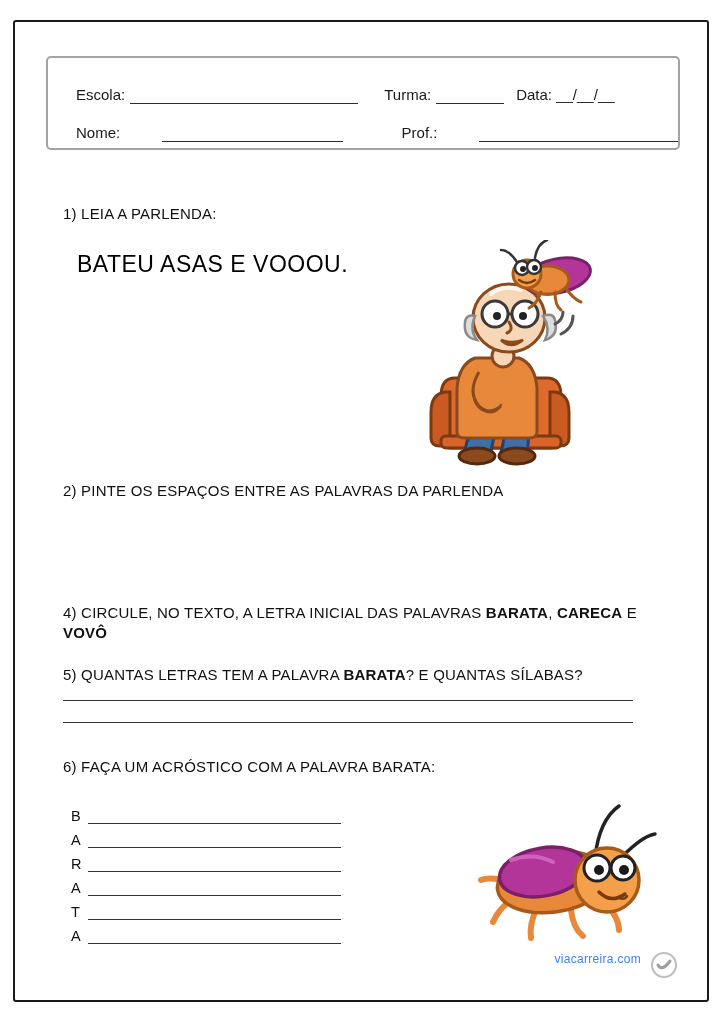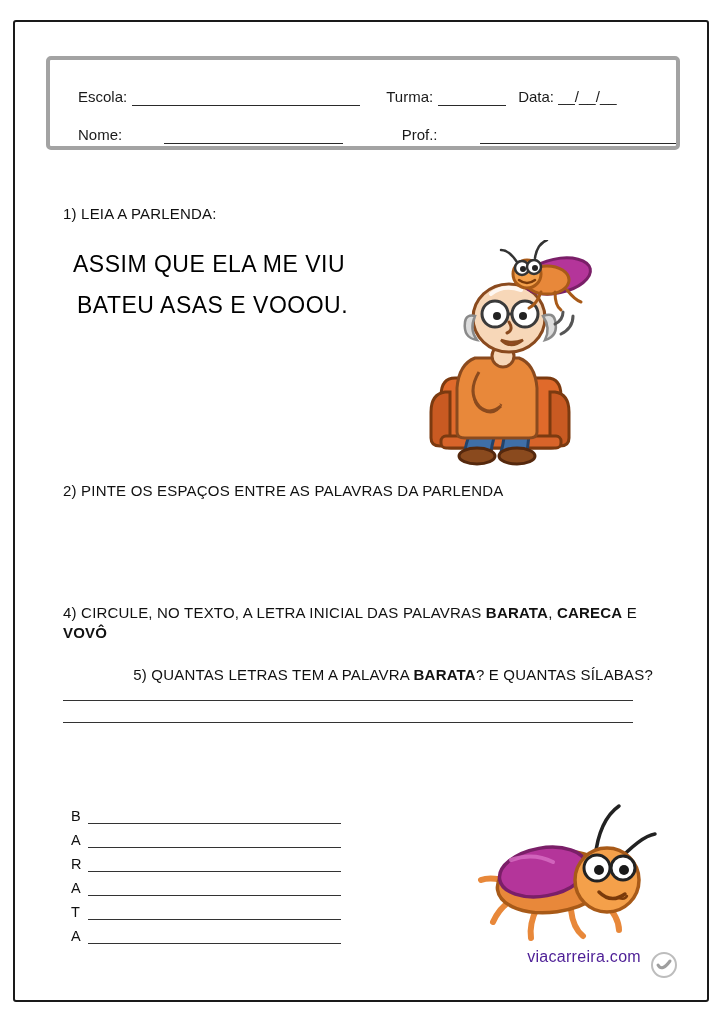--- a/index.html
+++ b/index.html
@@ -25,21 +25,21 @@
     border-radius: 3px;
     box-sizing: border-box;
   }
   
   .header-box {
     position: absolute;
     left: 31px;
     top: 34px;
     width: 634px;
     height: 94px;
-    border: 4px solid #a3a3a3;
+    border: 2px solid #a3a3a3;
     border-radius: 5px;
     box-sizing: border-box;
   }
   .hdr-row {
     position: absolute;
     left: 0;
     width: 100%;
     height: 30px;
     display: flex;
     align-items: flex-end;
@@ -88,21 +88,21 @@
   }
   .poem div { white-space: nowrap; }
   .poem .l1 { padding-left: 0px; }
   .poem .l2 { padding-left: 10px; }
   .poem .l3 { padding-left: 16px; }
   .poem .l4 { padding-left: 20px; }
 
   .q2 { left: 48px; top: 459px; width: 560px; }
   .q3 { left: 48px; top: 509px; width: 580px; }
   .q4 { left: 48px; top: 581px; width: 580px; }
-  .q5 { left: 48px; top: 643px; width: 590px; text-align: right; }
+  .q5 { left: 48px; top: 643px; width: 590px; }
   .q6 { left: 48px; top: 735px; width: 580px; }
 
   .answer-line {
     position: absolute;
     left: 48px;
     width: 570px;
     border-bottom: 1px solid #333;
     height: 0;
   }
   .al1 { top: 678px; }
@@ -130,22 +130,22 @@
     flex: 1;
     border-bottom: 1px solid #333;
     height: 14px;
     margin-left: 3px;
   }
 
   .footer {
     position: absolute;
     right: 70px;
     bottom: 38px;
-    font-size: 16px;
-    color: #4c1d95;
+    font-size: 12px;
+    color: #3b82f6;
     letter-spacing: 0.3px;
   }
   .logo {
     position: absolute;
     right: 34px;
     bottom: 26px;
     width: 26px;
     height: 26px;
   }
 
@@ -184,21 +184,20 @@
       <span class="hdr-label" style="margin-left:22px;">Prof.:</span>
       <div class="rule" style="width:262px;"></div>
     </div>
   </div>
 
   <div class="content">
 
     <div class="q q1">1) LEIA A PARLENDA:</div>
 
     <div class="poem">
-      <div class="l3">ASSIM QUE ELA ME VIU</div>
       <div class="l4">BATEU ASAS E VOOOU.</div>
     </div>
 
     <div class="illo-oldman">
       <svg viewBox="0 0 240 230" width="240" height="230" xmlns="http://www.w3.org/2000/svg">
 
         <g>
           <path d="M50 138 q-14 0 -14 18 l0 42 q0 10 10 10 l100 0 q10 0 10 -10 l0 -42 q0 -18 -14 -18 z" fill="#e06a2b" stroke="#7b3a10" stroke-width="3"></path>
           <path d="M40 152 q-14 2 -14 20 l0 26 q0 8 9 8 l10 0 l0 -54 z" fill="#c95a22" stroke="#7b3a10" stroke-width="3"></path>
           <path d="M150 152 q14 2 14 20 l0 26 q0 8 -9 8 l-10 0 l0 -54 z" fill="#c95a22" stroke="#7b3a10" stroke-width="3"></path>
@@ -256,20 +255,21 @@
 
     <div class="q q2">2) PINTE OS ESPAÇOS ENTRE AS PALAVRAS DA PARLENDA</div>
 
 
     <div class="q q4"><span>4) CIRCULE, NO TEXTO, A LETRA INICIAL DAS PALAVRAS </span><b>BARATA</b><span>, </span><b>CARECA</b><span> E </span><b>VOVÔ</b></div>
 
     <div class="q q5"><span>5) QUANTAS LETRAS TEM A PALAVRA </span><b>BARATA</b><span>? E QUANTAS SÍLABAS?</span></div>
     <div class="answer-line al1"></div>
     <div class="answer-line al2"></div>
 
+    <div class="q q6">6) FAÇA UM ACRÓSTICO COM A PALAVRA BARATA:</div>
 
     <div class="acrostic">
       <div class="ac-row">
         <span class="ac-letter">B</span>
         <span class="ac-rule"></span>
       </div>
       <div class="ac-row">
         <span class="ac-letter">A</span>
         <span class="ac-rule"></span>
       </div>

